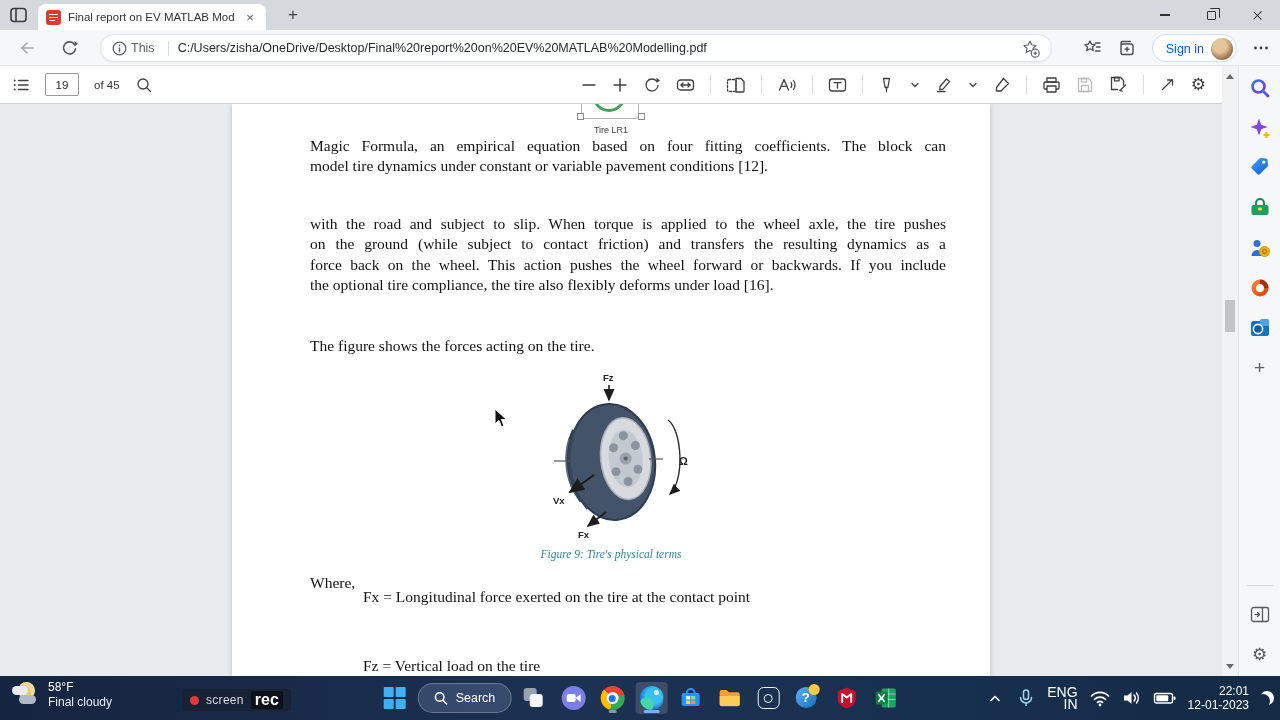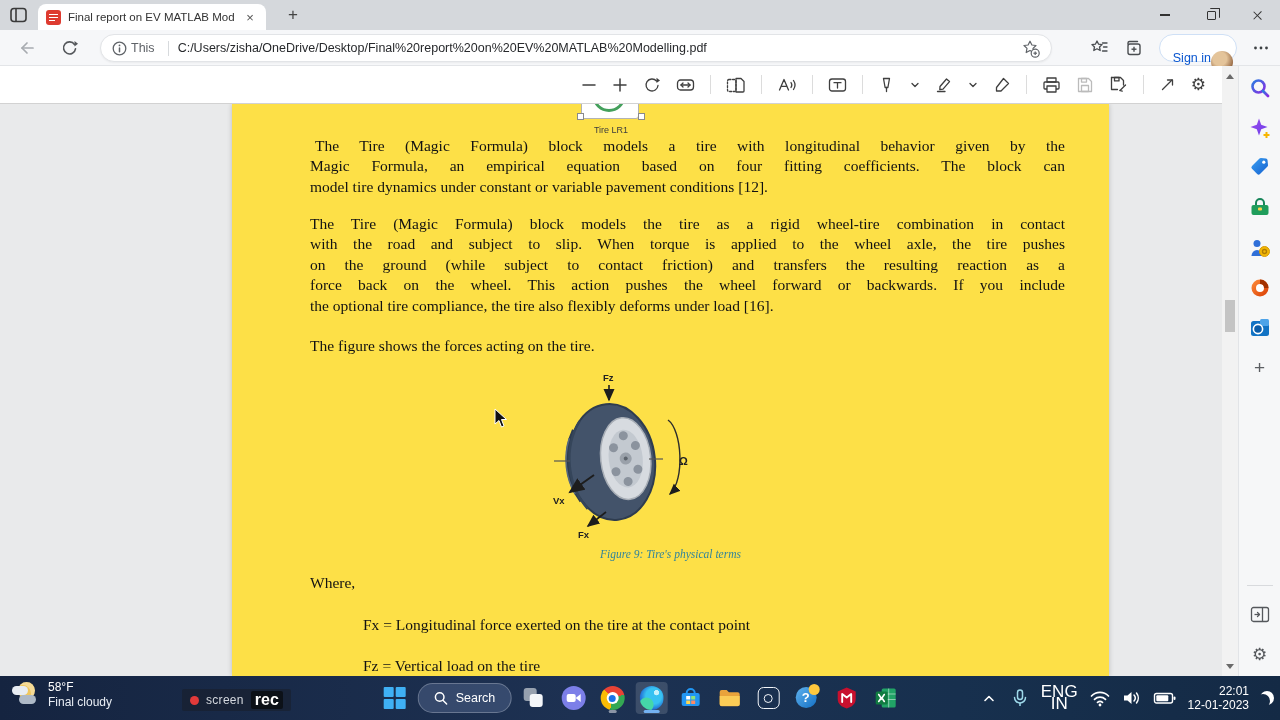--- a/index.html
+++ b/index.html
@@ -26,21 +26,21 @@
   .clo::before{transform:rotate(45deg)}.clo::after{transform:rotate(-45deg)}
 
   
   .navbar{position:absolute;top:30px;left:0;width:1280px;height:36px;background:#f6f7f9;border-bottom:1px solid #e3e5e8}
   .nicon{position:absolute;top:7px;width:22px;height:22px;display:flex;align-items:center;justify-content:center}
   .addr{position:absolute;left:100px;top:4px;width:952px;height:28px;background:#fff;border:1px solid #e2e4e7;border-radius:15px;display:flex;align-items:center;padding:0 11px;font-size:12.5px;color:#202124;box-shadow:0 1px 2px rgba(0,0,0,.05)}
   .addr .flabel{color:#5f6368;margin:0 4px}
   .addr .adiv{width:1px;height:15px;background:#d7dadd;margin:0 9px}
   .url{flex:1;white-space:nowrap;overflow:hidden;color:#27292c}
   .nav-right{position:absolute;right:10px;top:3px;height:30px;display:flex;align-items:center;gap:15px}
-  .signin{display:flex;align-items:flex-start;height:28px;padding:16px 3px 0 13px;border:1px solid #cfe0f6;border-radius:15px;background:#fff;font-size:12.5px;color:#0b57d0}
+  .signin{display:flex;align-items:center;gap:7px;height:28px;padding:1px 3px 0 13px;border:1px solid #cfe0f6;border-radius:15px;background:#fff;font-size:12.5px;color:#0b57d0}
   .avatar{width:22px;height:22px;border-radius:50%;background:radial-gradient(circle at 40% 35%,#e4c49a 0 35%,#9c6f4a 70%,#5d4026 100%)}
 
   
   .pdfbar{position:absolute;top:66px;left:0;width:1222px;height:38px;background:#fff;border-bottom:1px solid #d2d2d2}
   .pdf-left{position:absolute;left:12px;top:0;height:37px;display:flex;align-items:center;gap:15px}
   .pageinput{width:34px;height:23px;border:1px solid #9a9a9a;border-radius:2px;text-align:center;font-size:11.5px;color:#222;font-family:"Liberation Sans",sans-serif}
   .of{font-size:11.5px;color:#333}
   .pdf-right{position:absolute;right:16px;top:0;height:37px;display:flex;align-items:center;gap:15px}
   .pi{stroke:#3f3f3f;stroke-width:1.3;fill:none;stroke-linecap:round;stroke-linejoin:round}
   .pif{fill:#3f3f3f;stroke:none}
@@ -57,21 +57,21 @@
 
   
   .escroll{position:absolute;left:1222px;top:66px;width:16px;height:610px;background:#f2f2f2}
   .sarrow{position:absolute;left:0;width:16px;height:16px;display:flex;align-items:center;justify-content:center}
   .tri-up{width:0;height:0;border-left:4px solid transparent;border-right:4px solid transparent;border-bottom:5px solid #6a6a6a}
   .tri-dn{width:0;height:0;border-left:4px solid transparent;border-right:4px solid transparent;border-top:5px solid #6a6a6a}
   .thumb{position:absolute;left:3px;top:234px;width:10px;height:32px;background:#c4c4c4}
 
   
   .content{position:absolute;top:104px;left:0;width:1222px;height:572px;background:#e9eaeb;overflow:hidden}
-  .page{position:absolute;left:232px;top:0;width:877px;height:572px;background:#fde047;box-shadow:0 0 5px rgba(0,0,0,.2);overflow:hidden}
+  .page{position:absolute;left:232px;top:0;width:758px;height:572px;background:#ffffff;box-shadow:0 0 5px rgba(0,0,0,.2);overflow:hidden}
   .docserif{font-family:"Liberation Serif",serif;color:#121212}
   .ptxt{position:absolute;left:78px;right:44px}
   .jl{font-size:15.5px;line-height:20.4px;text-align:justify;text-align-last:justify}
   .jl.last{text-align-last:left}
   .jl.ind{padding-left:5px}
   .single{font-size:15.5px;line-height:20px}
   .blockwrap{position:absolute;left:341px;top:0;width:76px;text-align:center}
   .blockart{position:relative;width:62px;height:17px;margin:0 auto;overflow:visible}
   .bbox{position:absolute;left:1px;top:-40px;width:58px;height:55px;border:1px solid #b3b3b3;border-radius:3px;background:#fff}
   .barc{position:absolute;left:13px;top:-22px;width:32px;height:30px;border:3px solid #44a05c;border-radius:50%;background:#fff}
@@ -120,21 +120,21 @@
     radial-gradient(circle at 70% 28%,#c8f2fc 0 10%,rgba(0,0,0,0) 12%),
     radial-gradient(circle at 28% 78%,#45d7a8 0 26%,rgba(0,0,0,0) 30%),
     radial-gradient(circle at 58% 42%,#38c2f2 0 40%,#1e62d0 72%,#0e3a8e 100%)}
   .outl{width:22px;height:22px;border:1.8px solid #f2f5f9;border-radius:6px;display:flex;align-items:center;justify-content:center}
   .outl i{width:9px;height:9px;border:1.8px solid #f2f5f9;border-radius:50%}
   .help{position:relative;width:24px;height:24px}
   .help .bub{position:absolute;left:0;top:1px;width:21px;height:21px;border-radius:50%;background:linear-gradient(135deg,#5fb2ee,#1470c4);color:#fff;font-weight:700;font-size:13px;display:flex;align-items:center;justify-content:center}
   .help .bub::before{content:"?"}
   .help .dot{position:absolute;right:0;top:-2px;width:11px;height:11px;border-radius:50%;background:#ffc83d}
   .tb-right{position:absolute;right:6px;top:0;height:44px;display:flex;align-items:center;gap:11px;color:#fff}
-  .lang{font-size:17px;line-height:12.5px;text-align:center}
+  .lang{font-size:14px;line-height:12.5px;text-align:right}
   .clock{font-size:12px;line-height:14.5px;text-align:right}
   .crescent{width:14px;height:14px;border-radius:50%;box-shadow:inset -4px 3px 0 0 #ffffff}
 </style>
 </head>
 <body>
 
 <div class="titlebar">
   <div class="tabactions">
     <svg width="18" height="16">
         <rect x="1" y="1.5" width="15" height="13" rx="3" class="pi" style="stroke:#3a3a3a;stroke-width:1.6"></rect>
@@ -212,20 +212,36 @@
     </div>
     <svg width="18" height="18">
         <circle cx="3.5" cy="9" r="1.4" fill="#3c4043"></circle>
         <circle cx="9" cy="9" r="1.4" fill="#3c4043"></circle>
         <circle cx="14.5" cy="9" r="1.4" fill="#3c4043"></circle>
       </svg>
   </div>
 </div>
 
 <div class="pdfbar">
+  <div class="pdf-left">
+    <svg width="18" height="18">
+        <circle cx="2.7" cy="4.5" r="1" class="pif"></circle>
+        <line x1="6.5" y1="4.5" x2="16" y2="4.5" class="pi"></line>
+        <circle cx="2.7" cy="9" r="1" class="pif"></circle>
+        <line x1="6.5" y1="9" x2="16" y2="9" class="pi"></line>
+        <circle cx="2.7" cy="13.5" r="1" class="pif"></circle>
+        <line x1="6.5" y1="13.5" x2="16" y2="13.5" class="pi"></line>
+      </svg>
+    <input class="pageinput" value="19" style="">
+    <span class="of">of 45</span>
+    <svg width="18" height="18">
+        <circle cx="8" cy="8" r="5" class="pi"></circle>
+        <line x1="11.8" y1="11.8" x2="15.5" y2="15.5" class="pi"></line>
+      </svg>
+  </div>
   <div class="pdf-right">
     <svg width="16" height="16">
         <line x1="2" y1="8" x2="14" y2="8" class="pi" style="stroke-width:1.5"></line>
       </svg>
     <svg width="16" height="16">
         <line x1="2" y1="8" x2="14" y2="8" class="pi" style="stroke-width:1.5"></line>
         <line x1="8" y1="2" x2="8" y2="14" class="pi" style="stroke-width:1.5"></line>
       </svg>
     <svg width="18" height="18">
         <path d="M13.5,5 A6,6 0 1 0 15,9.5" class="pi"></path>
@@ -403,29 +419,27 @@
       <div class="blockart">
         <span class="bbox"></span>
         <span class="barc"></span>
         <span class="bport l"></span>
         <span class="bport r"></span>
       </div>
       <div class="blocklabel">Tire LR1</div>
     </div>
 
     <div class="ptxt" style="top:32px">
-      <div class="jl ind">The Tire (Magic Formula) block models a tire with longitudinal behavior given by the</div>
       <div class="jl">Magic Formula, an empirical equation based on four fitting coefficients. The block can</div>
       <div class="jl last">model tire dynamics under constant or variable pavement conditions [12].</div>
     </div>
 
     <div class="ptxt" style="top:110px">
-      <div class="jl">The Tire (Magic Formula) block models the tire as a rigid wheel-tire combination in contact</div>
       <div class="jl">with the road and subject to slip. When torque is applied to the wheel axle, the tire pushes</div>
-      <div class="jl">on the ground (while subject to contact friction) and transfers the resulting reaction as a</div>
+      <div class="jl">on the ground (while subject to contact friction) and transfers the resulting dynamics as a</div>
       <div class="jl">force back on the wheel. This action pushes the wheel forward or backwards. If you include</div>
       <div class="jl last">the optional tire compliance, the tire also flexibly deforms under load [16].</div>
     </div>
 
     <div class="ptxt single" style="top:232px">The figure shows the forces acting on the tire.</div>
 
     <svg class="figsvg" width="160" height="176" viewBox="0 0 160 176">
       <defs>
         <marker id="ah" markerWidth="9" markerHeight="9" refX="7" refY="3.5" orient="auto">
             <path d="M0,0 L8,3.5 L0,7 z" fill="#1d1d1d"></path>
@@ -456,21 +470,21 @@
       <line x1="107" y1="89" x2="121" y2="89" stroke="#555" stroke-width="1.2"></line>
       <line x1="52" y1="105" x2="28" y2="122" stroke="#1d1d1d" stroke-width="2" marker-end="url(#ah)"></line>
       <text x="11" y="134" class="flab">Vx</text>
       <line x1="64" y1="142" x2="46" y2="156" stroke="#1d1d1d" stroke-width="1.6" marker-end="url(#ah)"></line>
       <text x="36" y="168" class="flab">Fx</text>
     </svg>
 
     <div class="figcaption">Figure 9: Tire's physical terms</div>
 
     <div class="whereline">Where,</div>
-    <div class="defline" style="top:512px">Fx = Longitudinal force exerted on the tire at the contact point</div>
+    <div class="defline" style="top:484px">Fx = Longitudinal force exerted on the tire at the contact point</div>
     <div class="defline" style="top:553px">Fz = Vertical load on the tire</div>
   </div>
 </div>
 
 <svg class="cursor" width="16" height="22">
   <polygon points="1,1 1,16 5,12.5 7.5,19 10,18 7.5,11.5 12.5,11.5" fill="#111" stroke="#fff" stroke-width="1"></polygon>
 </svg>
 
 <div class="taskbar">
   <div class="weather">

